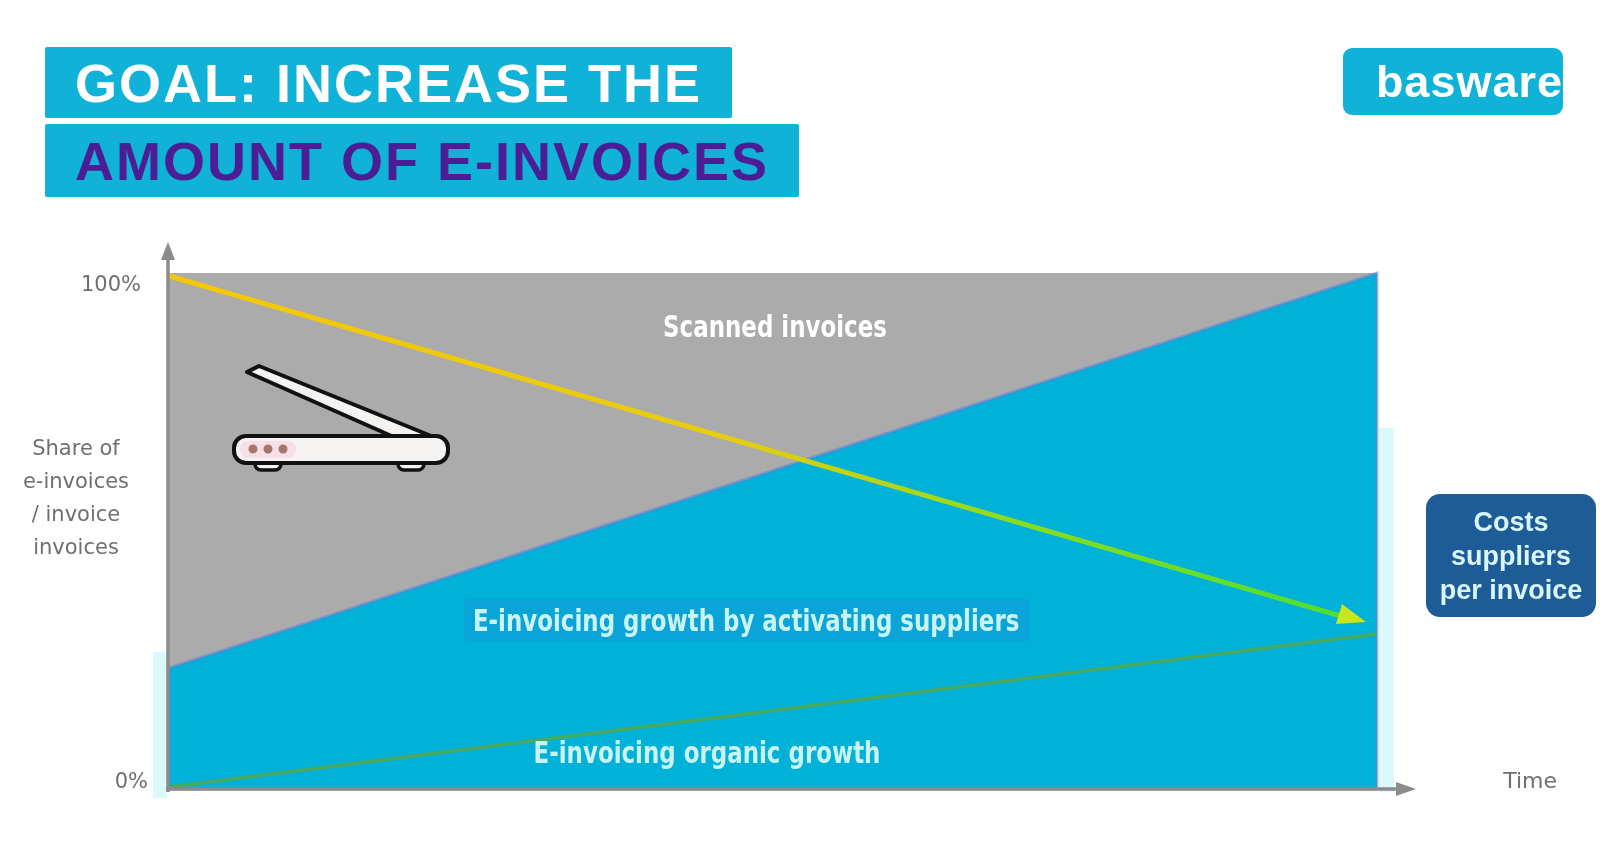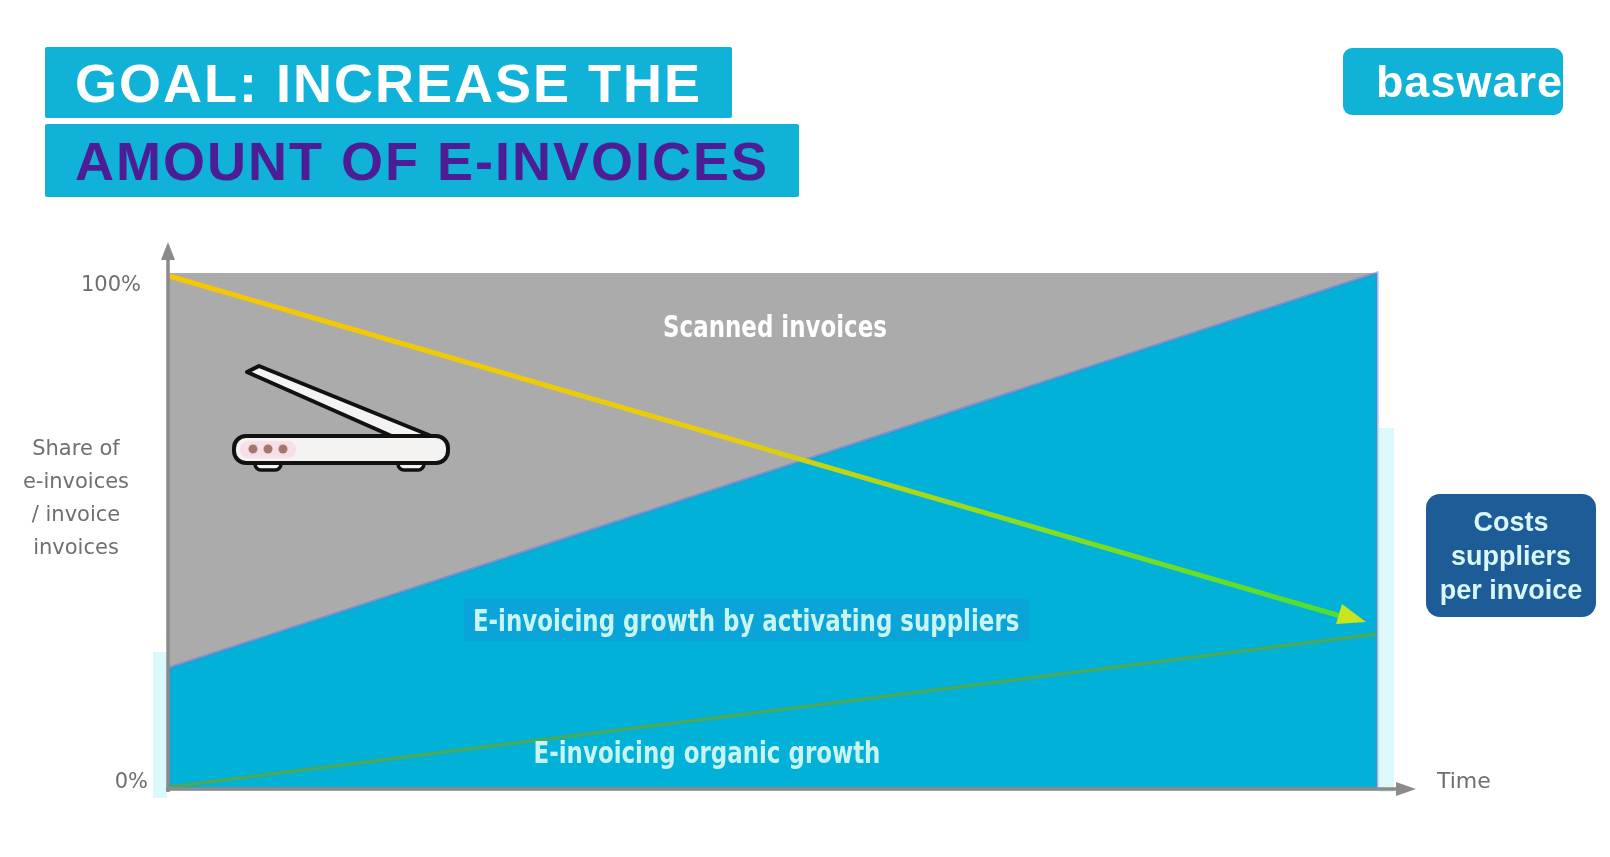--- a/index.html
+++ b/index.html
@@ -16,21 +16,21 @@
             background:#10b2d7;border-radius:9px;display:flex;align-items:center;justify-content:flex-end;
             color:#ffffff;font-family:"Liberation Sans", sans-serif;font-weight:bold;font-size:45px;
             letter-spacing:1px;}
   
   .chart-svg{position:absolute;left:0;top:0;width:1610px;height:857px;}
   
   .axis-text{position:absolute;color:#6f6f6f;font-size:21px;line-height:24px;}
   .tick-100{left:41px;top:272px;width:100px;text-align:right;}
   .tick-0{left:70px;top:769px;width:78px;text-align:right;}
   .y-axis-title{left:5px;top:432px;width:142px;text-align:center;line-height:33px;}
-  .time-label{left:1437px;top:769px;width:120px;text-align:left;font-size:22px;}
+  .time-label{left:1437px;top:769px;width:120px;text-align:right;font-size:22px;}
   .area-label{position:absolute;width:600px;text-align:center;font-weight:bold;font-size:31px;
               line-height:33px;transform:scaleX(0.74);transform-origin:center;white-space:nowrap;}
   .scanned-label{left:475px;top:310px;color:#ffffff;}
   .growth-label{left:386px;top:604px;color:#c9f4f2;}
   .growth-label .hl{background:rgba(64,98,216,0.16);padding:3px 12px;border-radius:2px;}
   .organic-label{left:407px;top:736px;color:#c9f4f2;}
   
   .costs-box{position:absolute;left:1394px;top:494px;width:170px;height:123px;background:#1d5c96;
              border-radius:14px;display:flex;flex-direction:column;align-items:center;justify-content:center;
              color:#d9f7f9;font-family:"Liberation Sans", sans-serif;font-weight:bold;

